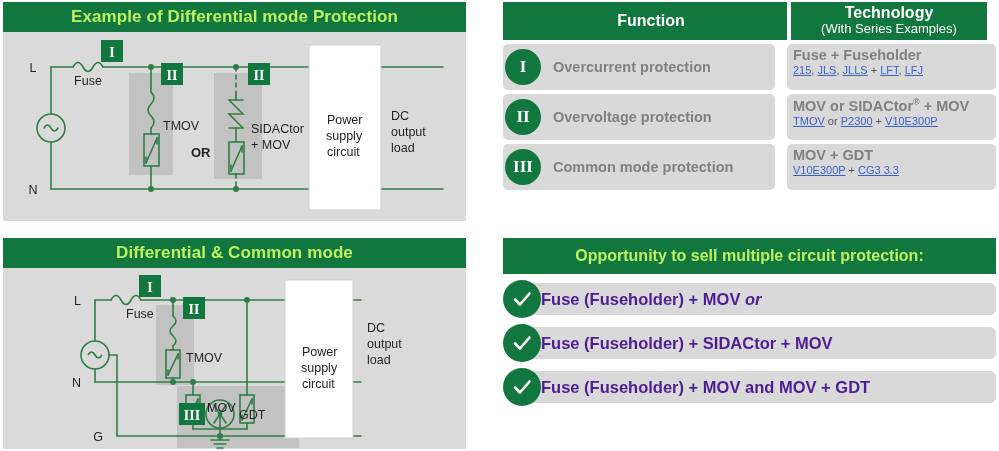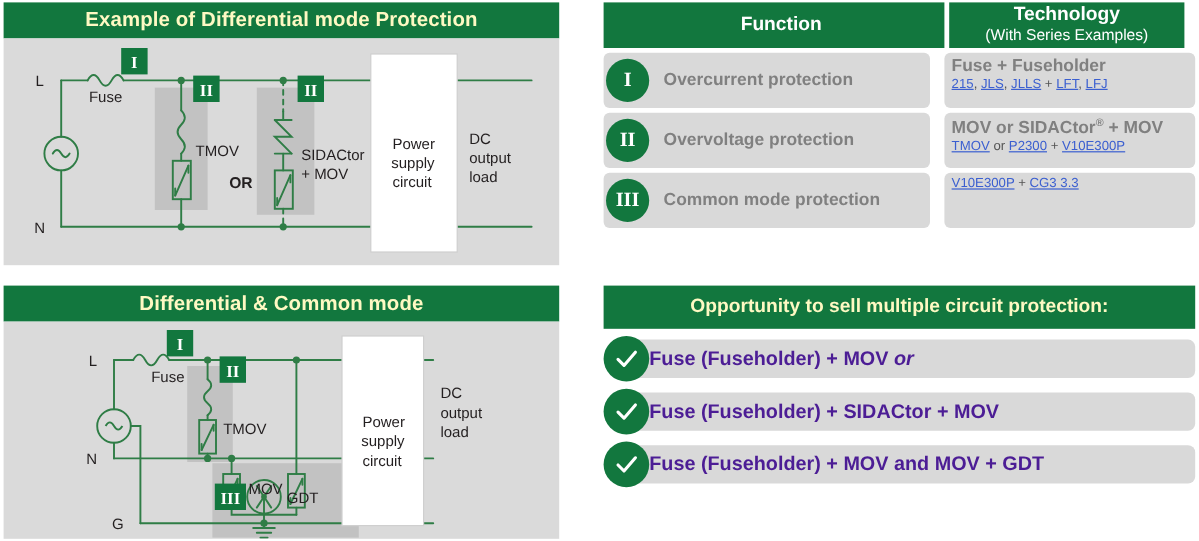--- a/index.html
+++ b/index.html
@@ -2,21 +2,21 @@
 <html><head>
 <meta charset="utf-8">
 <style>
   html,body{margin:0;padding:0;background:#ffffff;}
   body{width:999px;height:451px;position:relative;overflow:hidden;
        font-family:"Liberation Sans","DejaVu Sans",sans-serif;}
 
   
   .panel{position:absolute;}
   .panel-header{
-    background:#12773e;color:#fef9c3;font-weight:bold;
+    background:#12773e;color:#bef264;font-weight:bold;
     display:flex;align-items:center;justify-content:center;
     text-align:center;line-height:1.05;
   }
   .diagram-body{background:#dadada;position:relative;}
 
   
   #panel-diff{left:3px;  top:2px;  width:463px;}
   #panel-both{left:3px;  top:238px;width:463px;}
   #panel-diff .panel-header,#panel-both .panel-header{
     height:30px;font-size:17px;letter-spacing:.1px;
@@ -273,20 +273,21 @@
         </div>
       </div>
       <div class="trow">
         <div class="fn-cell">
           <div class="badge">III</div>
           <div class="fn-label">Common mode protection</div>
         </div>
         <div class="tech-wrap">
           <div class="tech-div"></div>
           <div class="tech-cell">
+            <div class="tech-main">MOV + GDT</div>
             <div class="tech-sub"><a href="#">V10E300P</a><span> + </span><a href="#">CG3 3.3</a></div>
           </div>
         </div>
       </div>
     </div>
 </div>
 
 <div id="opp">
   <div class="panel-header">Opportunity to sell multiple circuit protection:</div>
   <div id="opp-rows">

